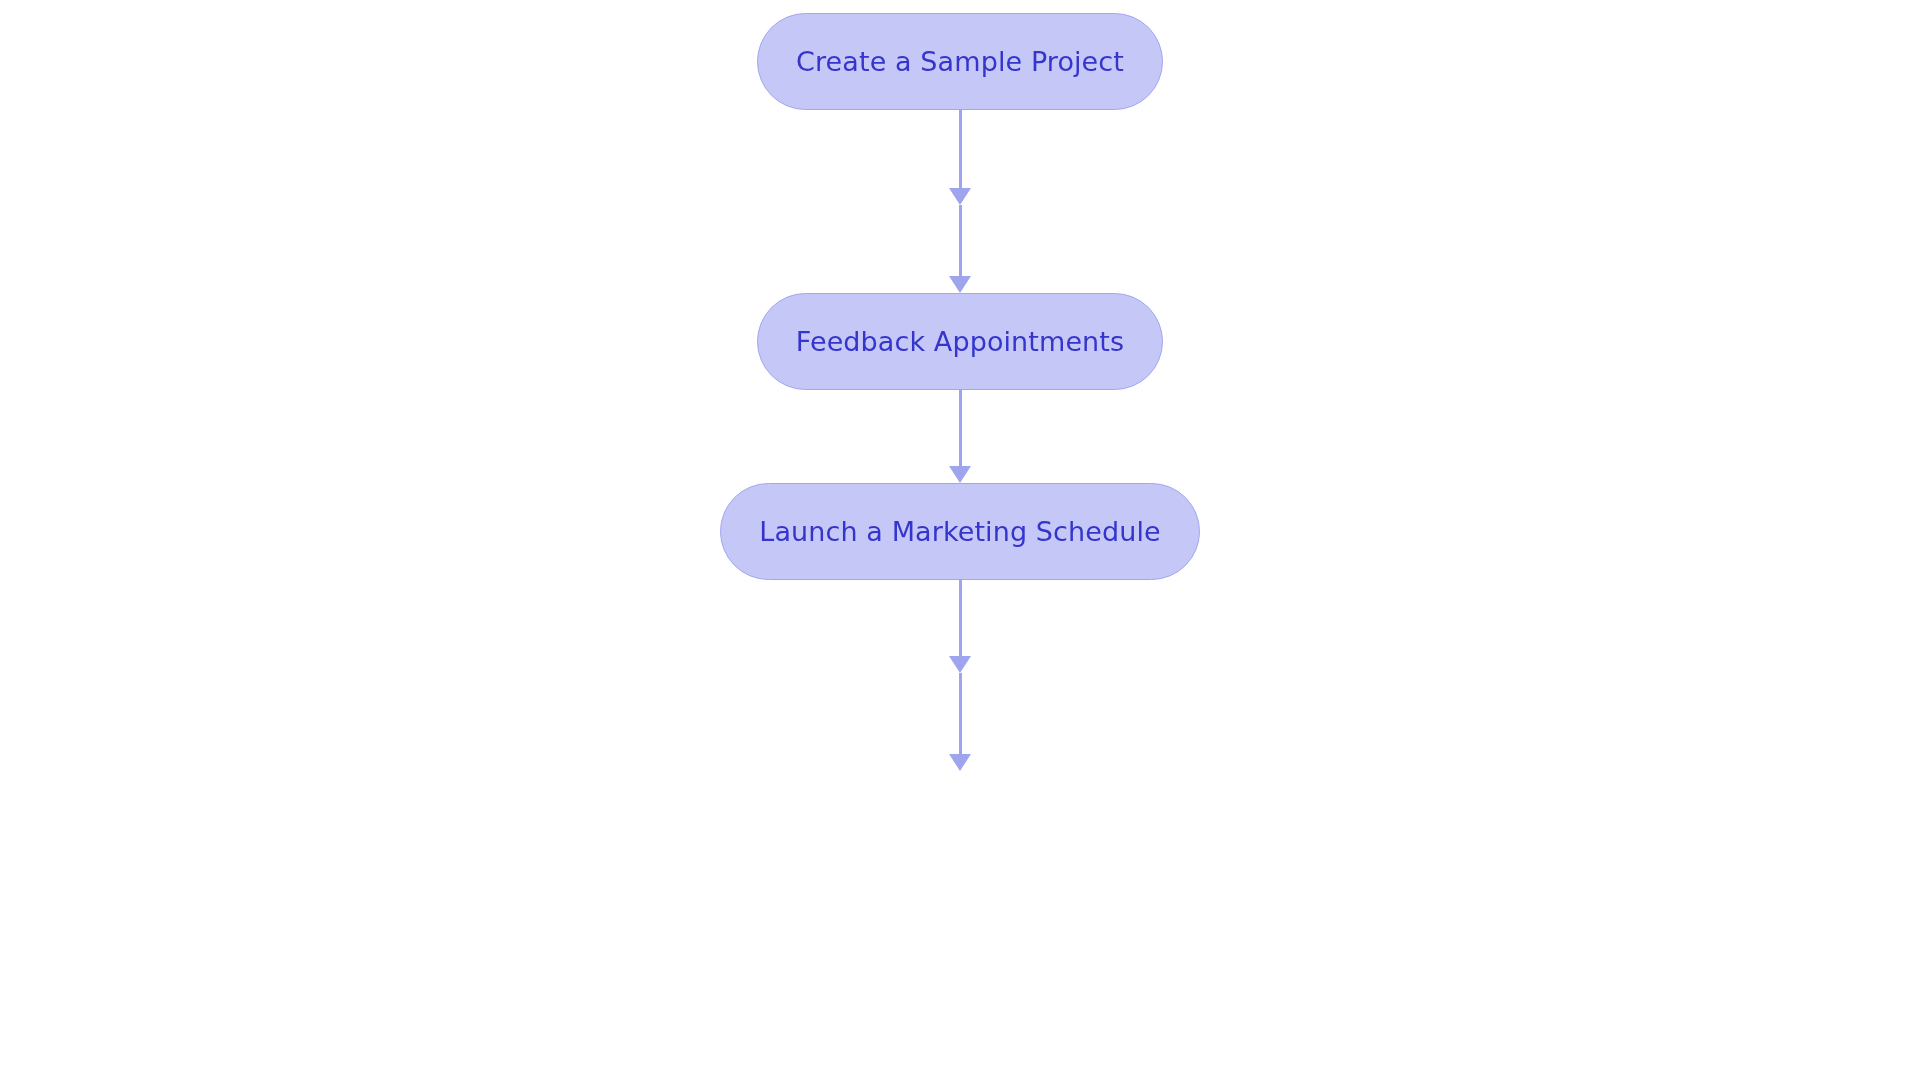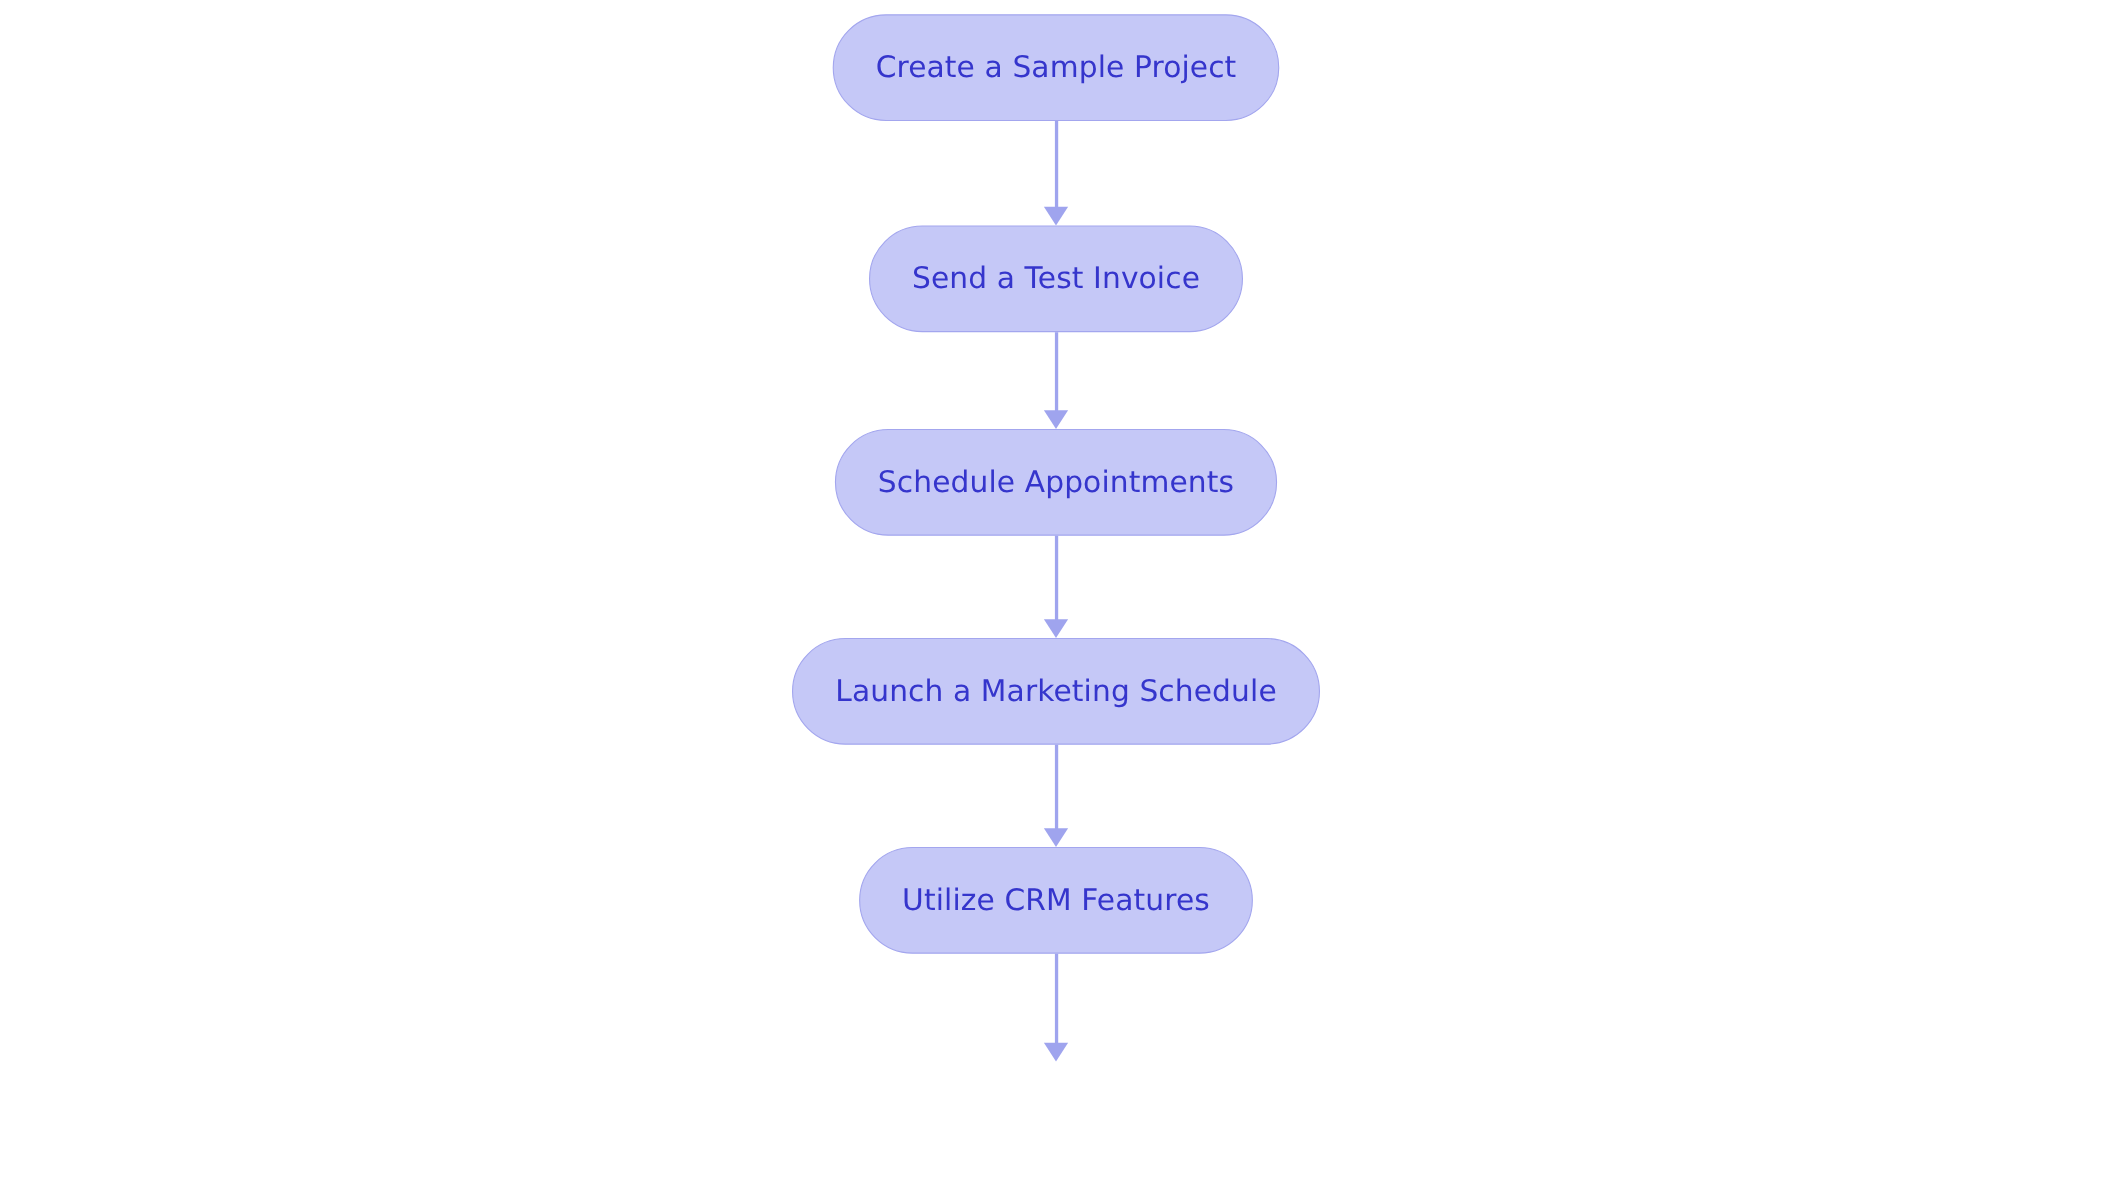--- a/index.html
+++ b/index.html
@@ -95,50 +95,44 @@
 
     <div class="node">
       <span class="node-label">Create a Sample Project</span>
     </div>
 
     <div class="connector" style="height:95px">
       <div class="connector-line"></div>
       <div class="connector-head"></div>
     </div>
 
-    <div class="node">
-      <span class="node-label">Send a Test Invoice</span>
-    </div>
 
     <div class="connector" style="height:88px">
       <div class="connector-line"></div>
       <div class="connector-head"></div>
     </div>
 
     <div class="node">
-      <span class="node-label">Schedule Appointments</span>
+      <span class="node-label">Feedback Appointments</span>
     </div>
 
     <div class="connector" style="height:93px">
       <div class="connector-line"></div>
       <div class="connector-head"></div>
     </div>
 
     <div class="node">
       <span class="node-label">Launch a Marketing Schedule</span>
     </div>
 
     <div class="connector" style="height:93px">
       <div class="connector-line"></div>
       <div class="connector-head"></div>
     </div>
 
-    <div class="node">
-      <span class="node-label">Utilize CRM Features</span>
-    </div>
 
     <div class="connector" style="height:98px">
       <div class="connector-line"></div>
       <div class="connector-head"></div>
     </div>
 
 
   </div>
 </div>
 

